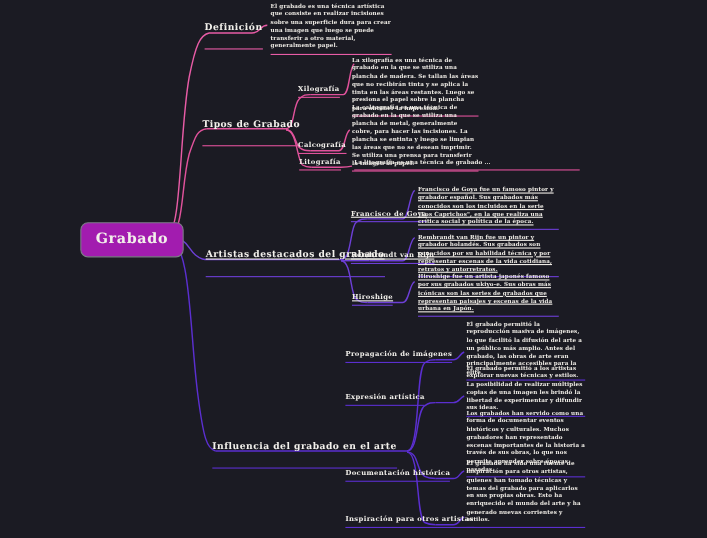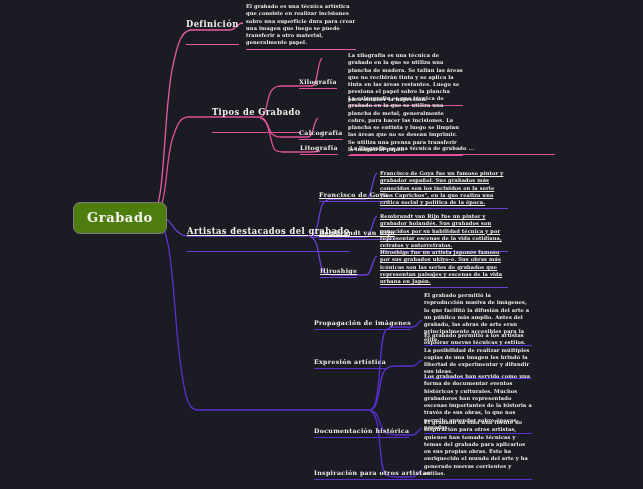--- a/index.html
+++ b/index.html
@@ -26,21 +26,21 @@
     pointer-events: none;
   }
   .node {
     position: absolute;
     box-sizing: border-box;
   }
   
   .root-node {
     border: 1.4px solid #7b7b86;
     border-radius: 7px;
-    background: #4d7c0f;
+    background: #a21caf;
     color: #f2f0ea;
     font-size: 13px;
     font-weight: bold;
     letter-spacing: 0.6px;
     padding: 7px 13px 8px 13px;
     text-align: center;
     white-space: nowrap;
     text-shadow: 0 0 1px rgba(255,255,255,0.15);
   }
   
@@ -66,21 +66,21 @@
   
   .leaf-text {
     color: #efece6;
     font-size: 5.1px;
     font-weight: bold;
     line-height: 7.3px;
     letter-spacing: 0.12px;
     padding-bottom: 2px;
     text-align: left;
   }
-  .u-pink  { border-bottom: 1.3px solid #e0529b; margin-left: 28px; }
+  .u-pink  { border-bottom: 1.3px solid #e0529b; }
   .u-pink2 { border-bottom: 1.3px solid #e85ca6; }
   .u-purple{ border-bottom: 1.3px solid #6d3fd6; text-decoration: underline; }
   .u-purple2{ border-bottom: 1.3px solid #5b2fd0; }
 </style>
 </head>
 <body>
 
 <div id="canvas">
 
   <svg class="links" viewBox="0 0 643 489">
@@ -181,20 +181,23 @@
     <span>Rembrandt van Rijn fue un pintor y grabador holandés. Sus grabados son conocidos por su habilidad técnica y por representar escenas de la vida cotidiana, retratos y autorretratos.</span>
   </div>
 
   <div class="node l2-label u-purple" style="left:320px; top:266px;">
     <span>Hiroshige</span>
   </div>
   <div class="node leaf-text u-purple" style="left:380px; top:249px; width:128px;">
     <span>Hiroshige fue un artista japonés famoso por sus grabados ukiyo-e. Sus obras más icónicas son las series de grabados que representan paisajes y escenas de la vida urbana en Japón.</span>
   </div>
 
+  <div class="node l1-label u-purple2" style="left:193px; top:400px;">
+    <span>Influencia del grabado en el arte</span>
+  </div>
 
   <div class="node l2-label u-purple2" style="left:314px; top:318px;">
     <span>Propagación de imágenes</span>
   </div>
   <div class="node leaf-text u-purple2" style="left:424px; top:292px; width:108px;">
     <span>El grabado permitió la reproducción masiva de imágenes, lo que facilitó la difusión del arte a un público más amplio. Antes del grabado, las obras de arte eran principalmente accesibles para la élite.</span>
   </div>
 
   <div class="node l2-label u-purple2" style="left:314px; top:357px;">
     <span>Expresión artística</span>

